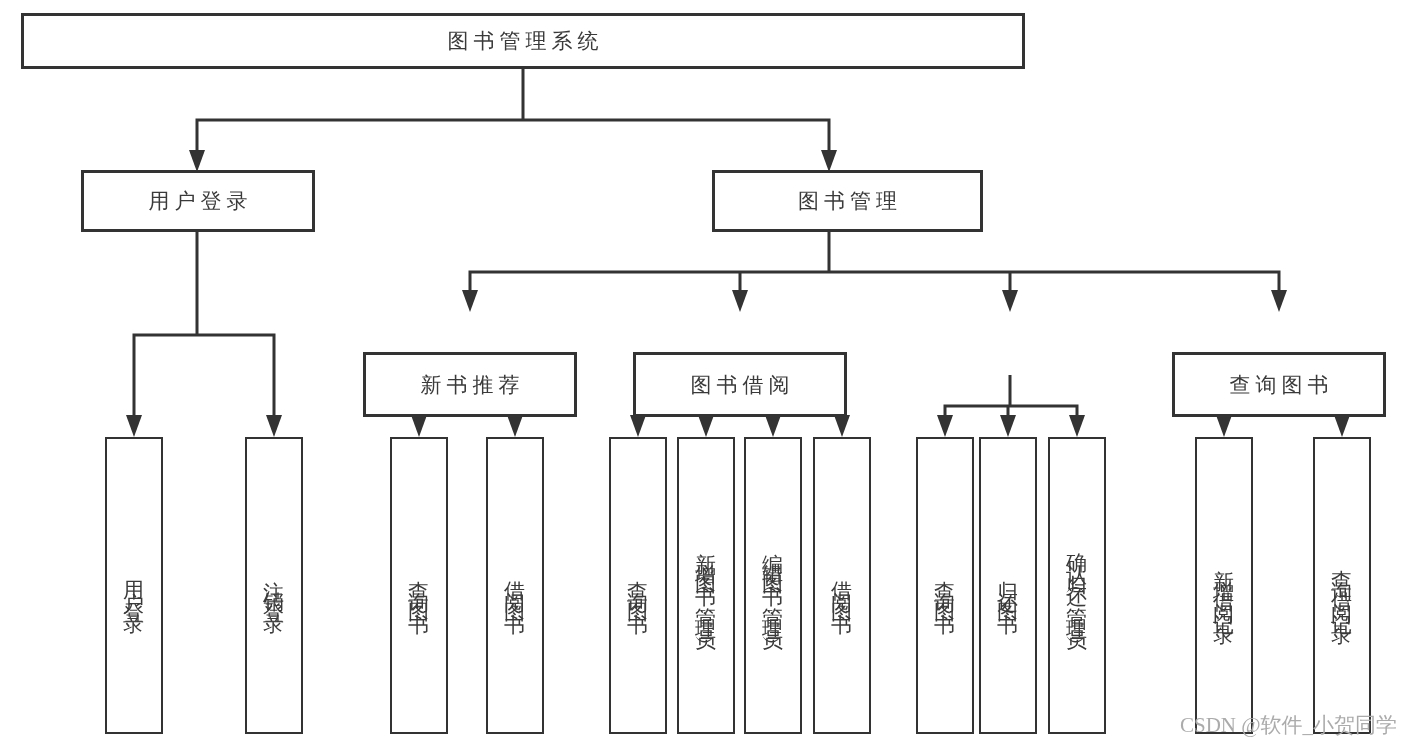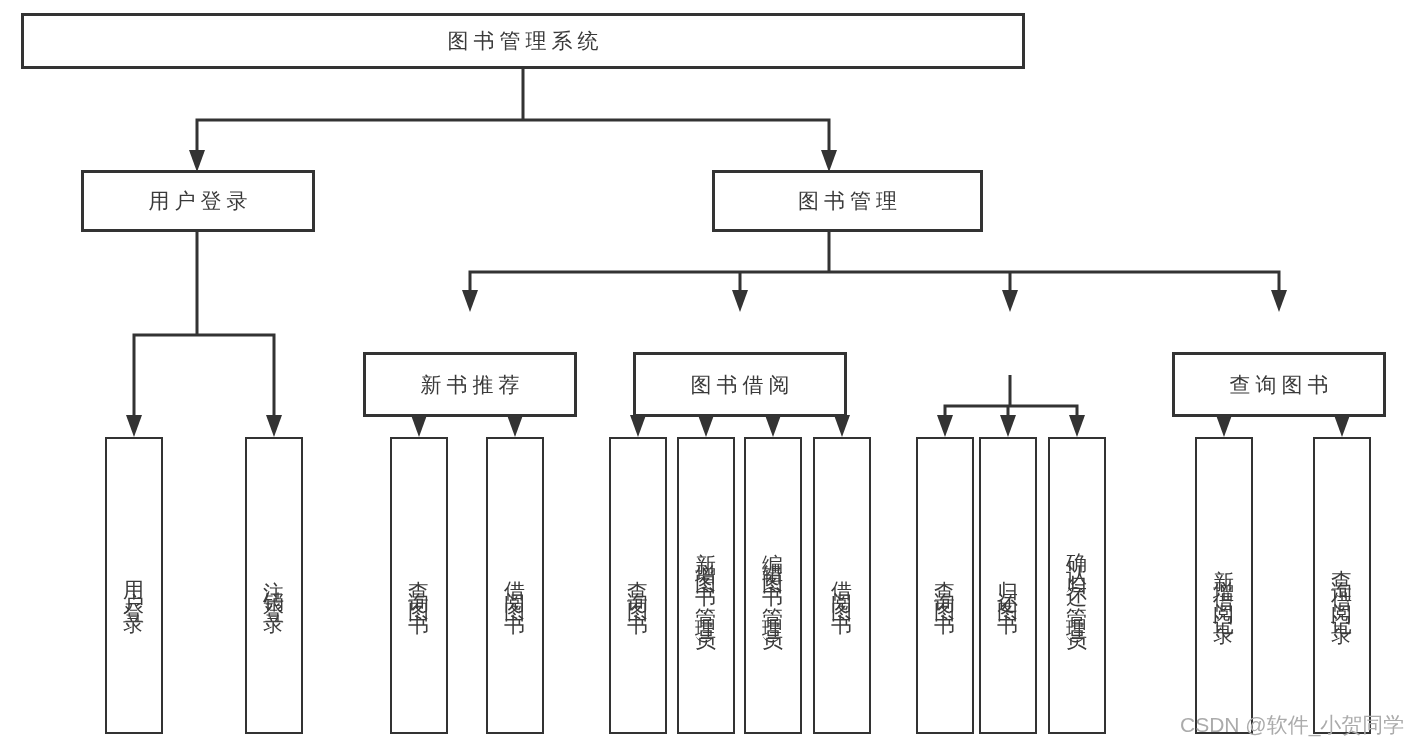--- a/index.html
+++ b/index.html
@@ -85,20 +85,21 @@
   .leaf-12 { left: 1195px; }
   .leaf-13 { left: 1313px; }
   .watermark {
     position: absolute;
     left: 1180px;
     top: 711px;
     font-size: 21px;
     color: #ababab;
     white-space: nowrap;
     z-index: 5;
+    font-family: Liberation Serif, serif;
   }
 </style>
 </head>
 <body>
 
 <div class="stage">
 
   <svg class="wires" viewBox="0 0 1405 747" xmlns="http://www.w3.org/2000/svg">
     <path fill="none" stroke="#333333" stroke-width="3" d="M523 67 V121
              M195.5 120 H830.5

